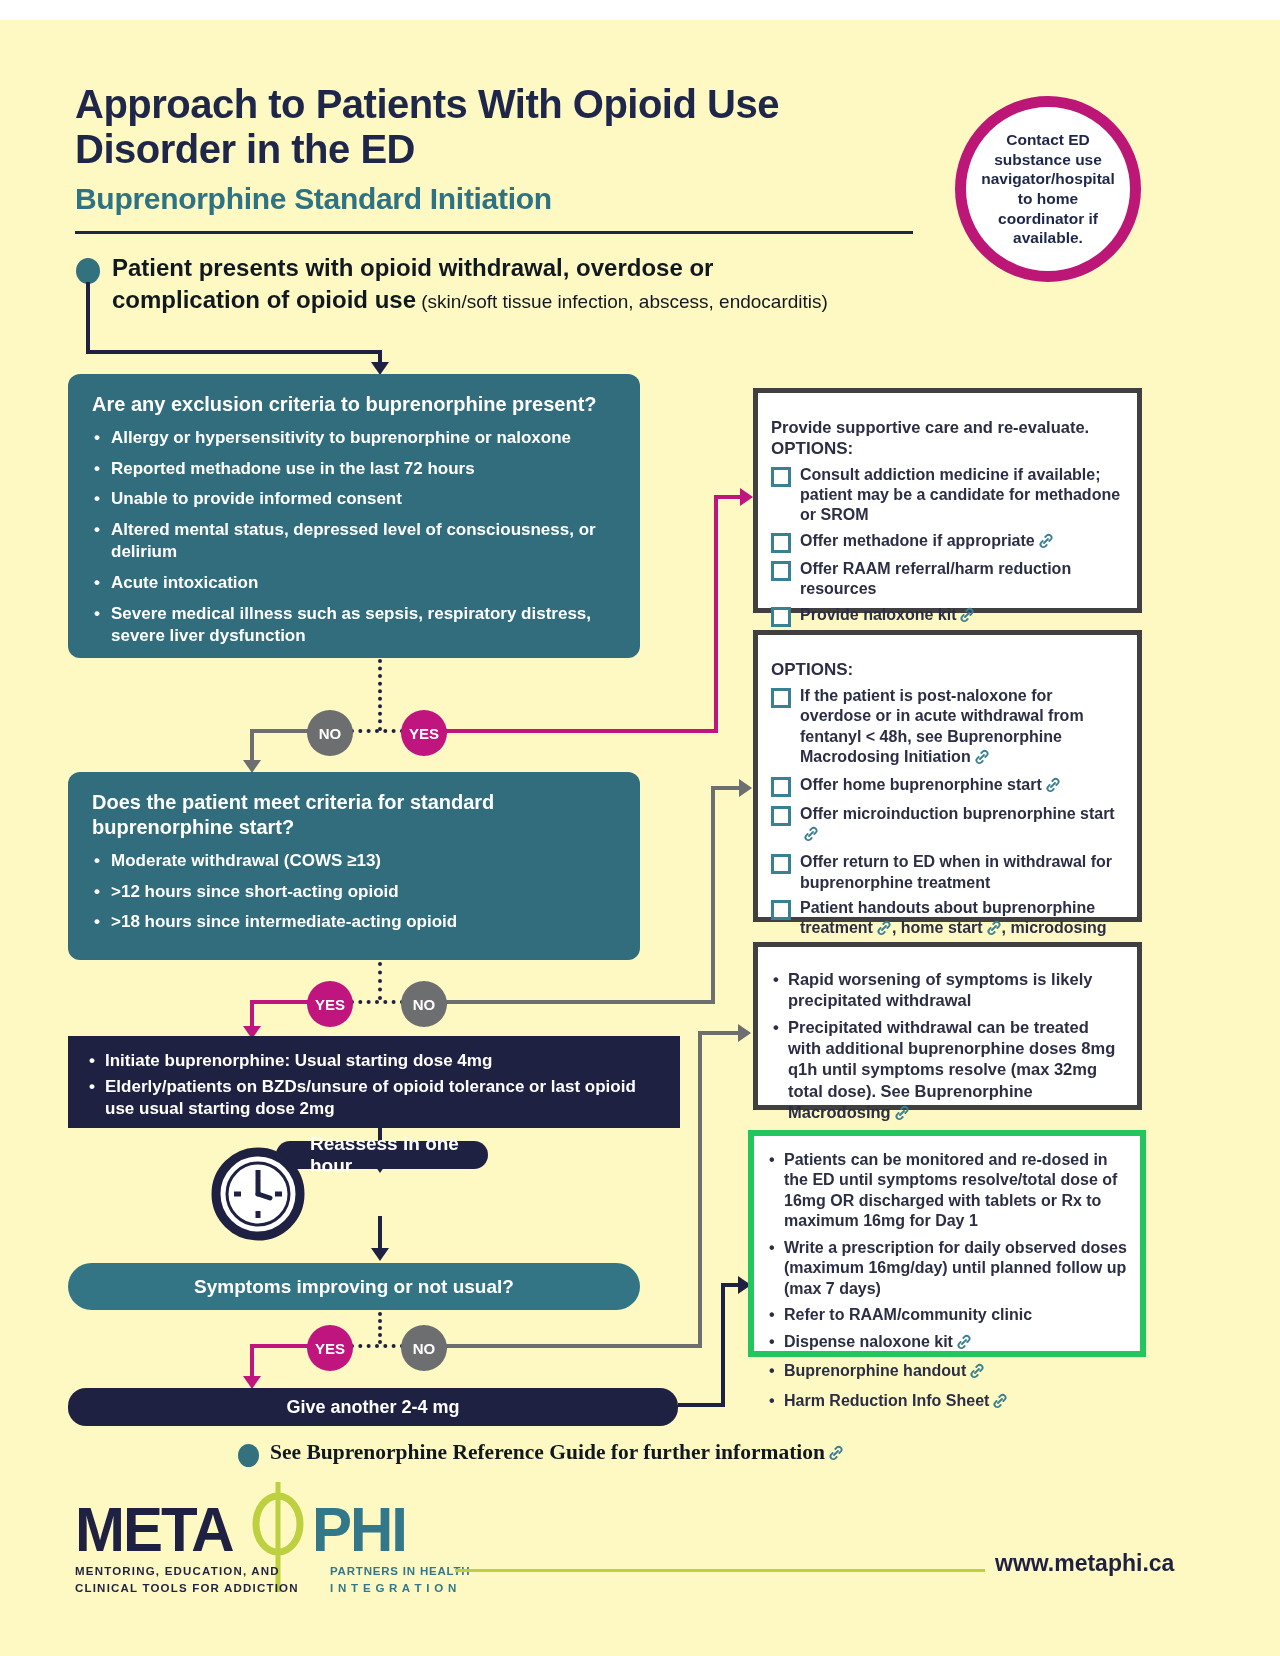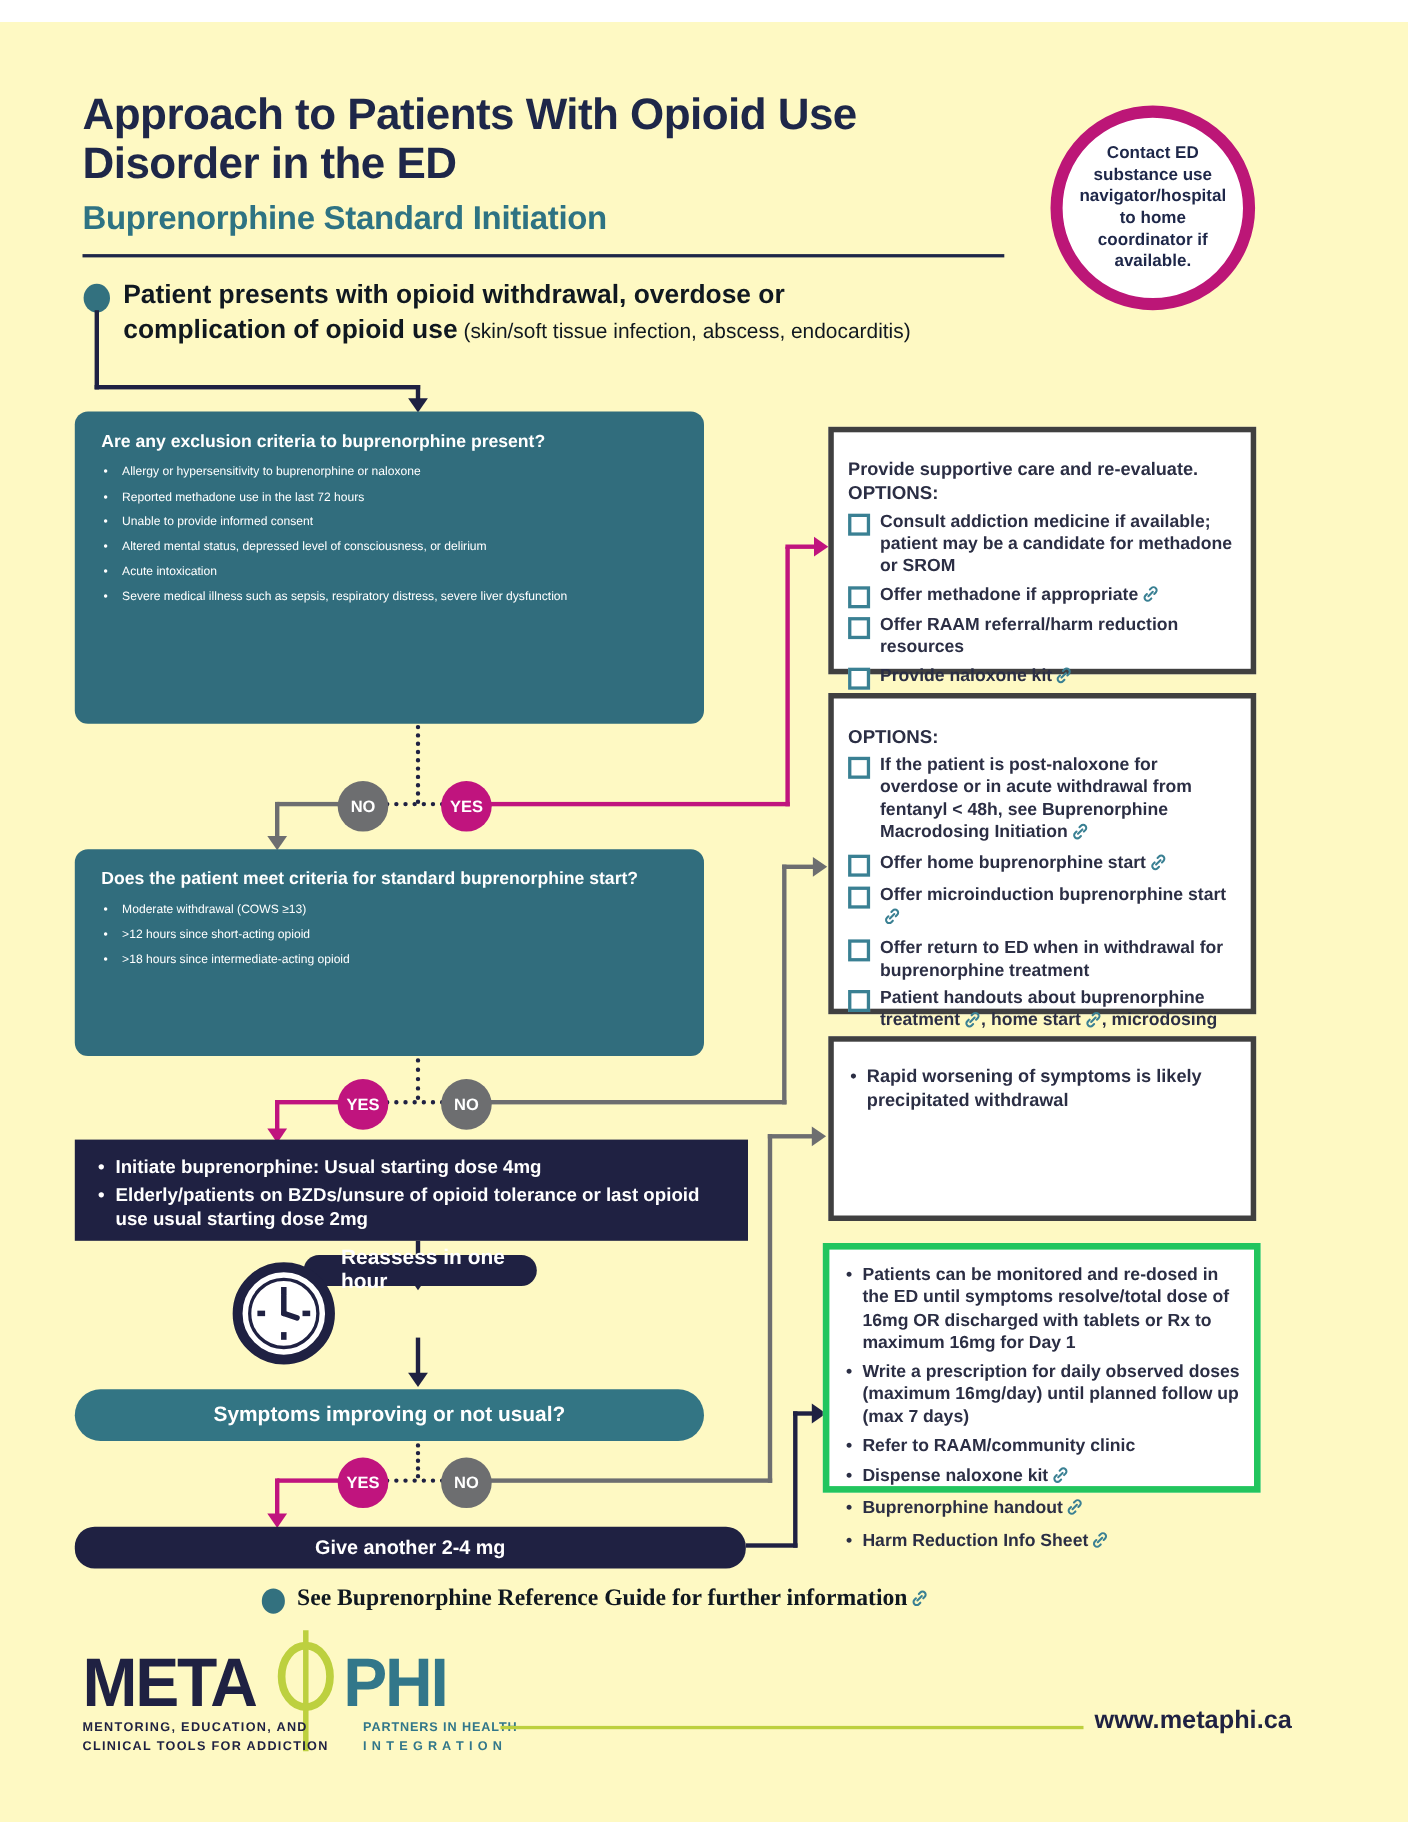--- a/index.html
+++ b/index.html
@@ -18,22 +18,22 @@
   .badge .btxt{color:#1e2749;font-weight:bold;font-size:15.5px;line-height:1.26;width:150px;}
 
   
   .intro-dot{position:absolute;left:76px;top:238px;width:24px;height:26px;border-radius:50%;background:#33717f;}
   .intro{position:absolute;left:112px;top:232px;color:#101820;font-size:24px;font-weight:bold;line-height:1.35;width:860px;}
   .intro .small{font-weight:normal;font-size:19px;}
 
   
   .tealbox{position:absolute;background:#316d7d;border-radius:12px;color:#ffffff;
            padding:18px 24px;box-sizing:border-box;}
-  .tealbox h2{margin:0 0 10px 0;font-size:16px;font-weight:bold;line-height:1.25;}
-  .tb{position:relative;padding-left:19px;font-size:11px;font-weight:normal;line-height:1.33;margin-bottom:8px;}
+  .tealbox h2{margin:0 0 10px 0;font-size:20px;font-weight:bold;line-height:1.25;}
+  .tb{position:relative;padding-left:19px;font-size:17px;font-weight:bold;line-height:1.33;margin-bottom:8px;}
   .tb::before{content:"•";position:absolute;left:2px;top:0;}
 
   .navybox{position:absolute;background:#1f2142;color:#fff;box-sizing:border-box;padding:14px 20px;}
   .nb{position:relative;padding-left:17px;font-size:17px;font-weight:bold;line-height:1.3;margin-bottom:4px;}
   .nb::before{content:"•";position:absolute;left:1px;top:0;}
 
   .tealbar{position:absolute;background:#337584;border-radius:24px;color:#fff;
            display:flex;align-items:center;justify-content:center;font-size:19px;font-weight:bold;}
   .givebar{position:absolute;background:#1f2142;color:#fff;display:flex;align-items:center;
            justify-content:center;font-size:18px;font-weight:bold;}
@@ -298,20 +298,27 @@
                 <path d="M9 15l6-6"></path>
                 <path d="M11 6l2-2a4.2 4.2 0 0 1 6 6l-2 2"></path>
                 <path d="M13 18l-2 2a4.2 4.2 0 0 1-6-6l2-2"></path>
               </g>
             </svg></span></span>
     </div>
   </div>
 
   <div class="rbox" style="left:753px;top:922px;width:389px;height:168px;padding-top:16px;">
     <div class="bi" style="font-size:16.5px;"><span>Rapid worsening of symptoms is likely precipitated withdrawal</span></div>
+    <div class="bi" style="font-size:16.5px;"><span>Precipitated withdrawal can be treated with additional buprenorphine doses 8mg q1h until symptoms resolve (max 32mg total dose). See Buprenorphine Macrodosing</span><span class="li-ico"><svg width="16" height="16" viewBox="0 0 24 24">
+            <g fill="none" stroke="#3a8093" stroke-width="2.8" stroke-linecap="round">
+              <path d="M9 15l6-6"></path>
+              <path d="M11 6l2-2a4.2 4.2 0 0 1 6 6l-2 2"></path>
+              <path d="M13 18l-2 2a4.2 4.2 0 0 1-6-6l2-2"></path>
+            </g>
+          </svg></span></div>
   </div>
 
   <div class="rbox green" style="left:748px;top:1110px;width:398px;height:227px;">
     <div class="bi" style="margin-top:0;"><span>Patients can be monitored and re-dosed in the ED until symptoms resolve/total dose of 16mg OR discharged with tablets or Rx to maximum 16mg for Day 1</span></div>
     <div class="bi"><span>Write a prescription for daily observed doses (maximum 16mg/day) until planned follow up (max 7 days)</span></div>
     <div class="bi"><span>Refer to RAAM/community clinic</span></div>
     <div class="bi"><span>Dispense naloxone kit</span><span class="li-ico"><svg width="16" height="16" viewBox="0 0 24 24">
             <g fill="none" stroke="#3a8093" stroke-width="2.8" stroke-linecap="round">
               <path d="M9 15l6-6"></path>
               <path d="M11 6l2-2a4.2 4.2 0 0 1 6 6l-2 2"></path>

